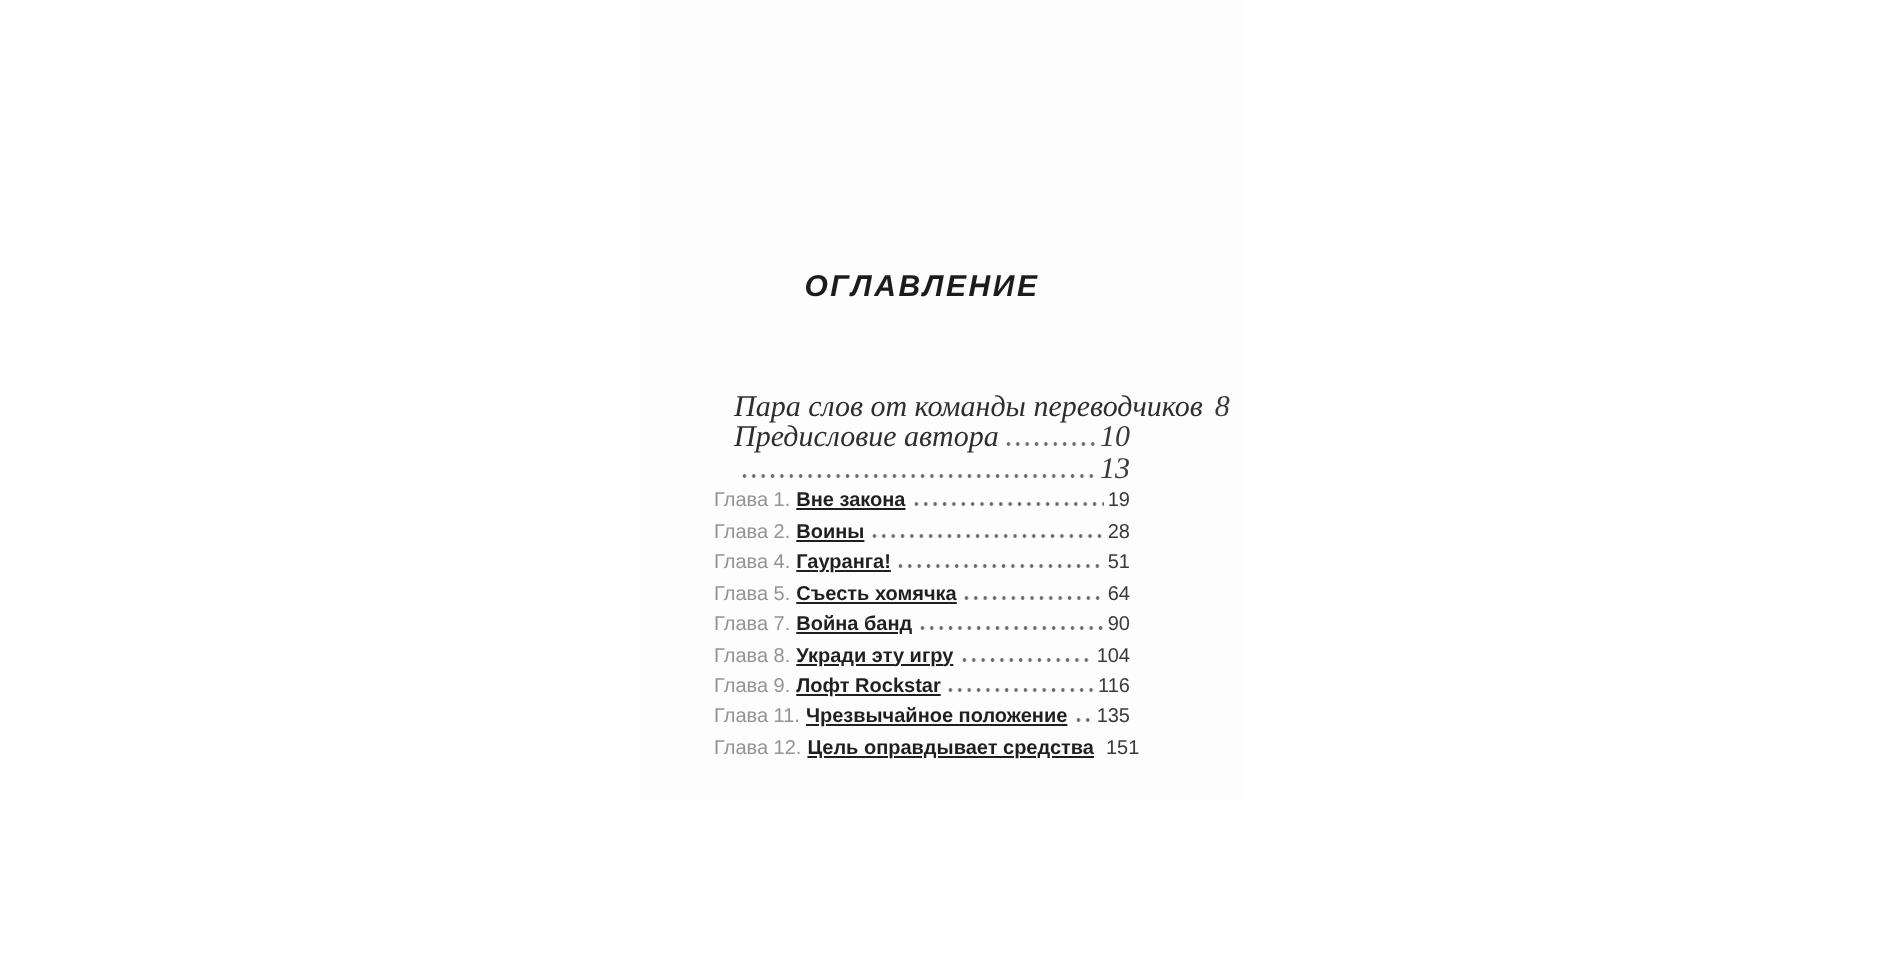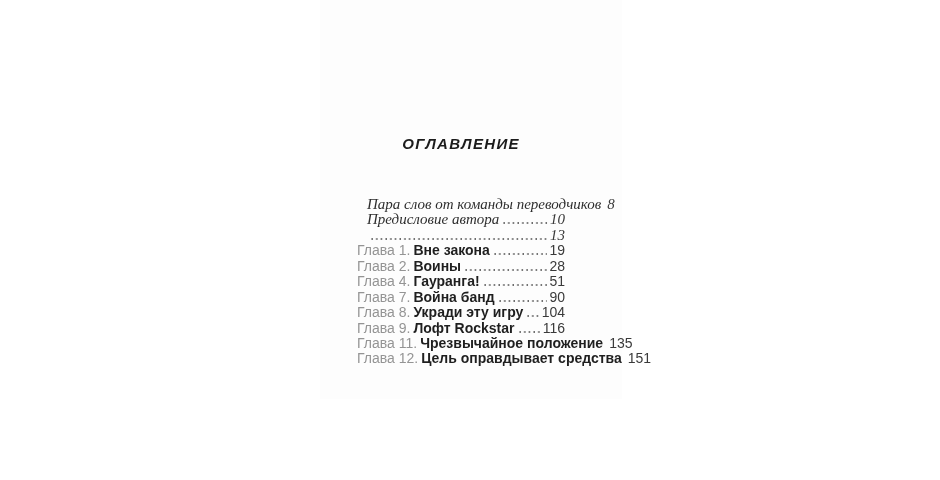--- a/index.html
+++ b/index.html
@@ -31,21 +31,21 @@
     color: #1c1c1c;
   }
   .toc-list {
     margin-top: 43px;
   }
   .toc-row {
     display: flex;
     align-items: baseline;
     height: 15.45px;
     line-height: 15.45px;
-    font-size: 14px;
+    font-size: 10px;
     color: #1f1f1f;
     font-family: "Liberation Sans", sans-serif;
   }
   .toc-row.front {
     font-family: "Liberation Serif", serif;
     font-style: italic;
     font-size: 15px;
     color: #2e2e2e;
     padding-left: 10px;
   }
@@ -53,20 +53,21 @@
     color: #949494;
     margin-right: 3px;
     white-space: nowrap;
   }
   .entry-label {
     white-space: nowrap;
   }
   .toc-row.chapter .entry-label {
     font-weight: 700;
     color: #1f1f1f;
+    text-decoration: underline;
   }
   .dot-leader {
     flex: 1 1 auto;
     height: 2px;
     margin: 0 2px 0 4px;
     background-image: radial-gradient(circle at 1.2px 1px, #6a6a6a 0.75px, rgba(0,0,0,0) 1.05px);
     background-size: 4.7px 2px;
     background-repeat: repeat-x;
   }
   .page-number {
@@ -110,20 +111,26 @@
     <span class="dot-leader"></span>
     <span class="page-number">28</span>
   </div>
         <div class="toc-row chapter">
     <span class="chapter-number">Глава 4.</span>
     <span class="entry-label">Гауранга!</span>
     <span class="dot-leader"></span>
     <span class="page-number">51</span>
   </div>
         <div class="toc-row chapter">
+    <span class="chapter-number">Глава 5.</span>
+    <span class="entry-label">Съесть хомячка</span>
+    <span class="dot-leader"></span>
+    <span class="page-number">64</span>
+  </div>
+        <div class="toc-row chapter">
     <span class="chapter-number">Глава 7.</span>
     <span class="entry-label">Война банд</span>
     <span class="dot-leader"></span>
     <span class="page-number">90</span>
   </div>
         <div class="toc-row chapter">
     <span class="chapter-number">Глава 8.</span>
     <span class="entry-label">Укради эту игру</span>
     <span class="dot-leader"></span>
     <span class="page-number">104</span>

